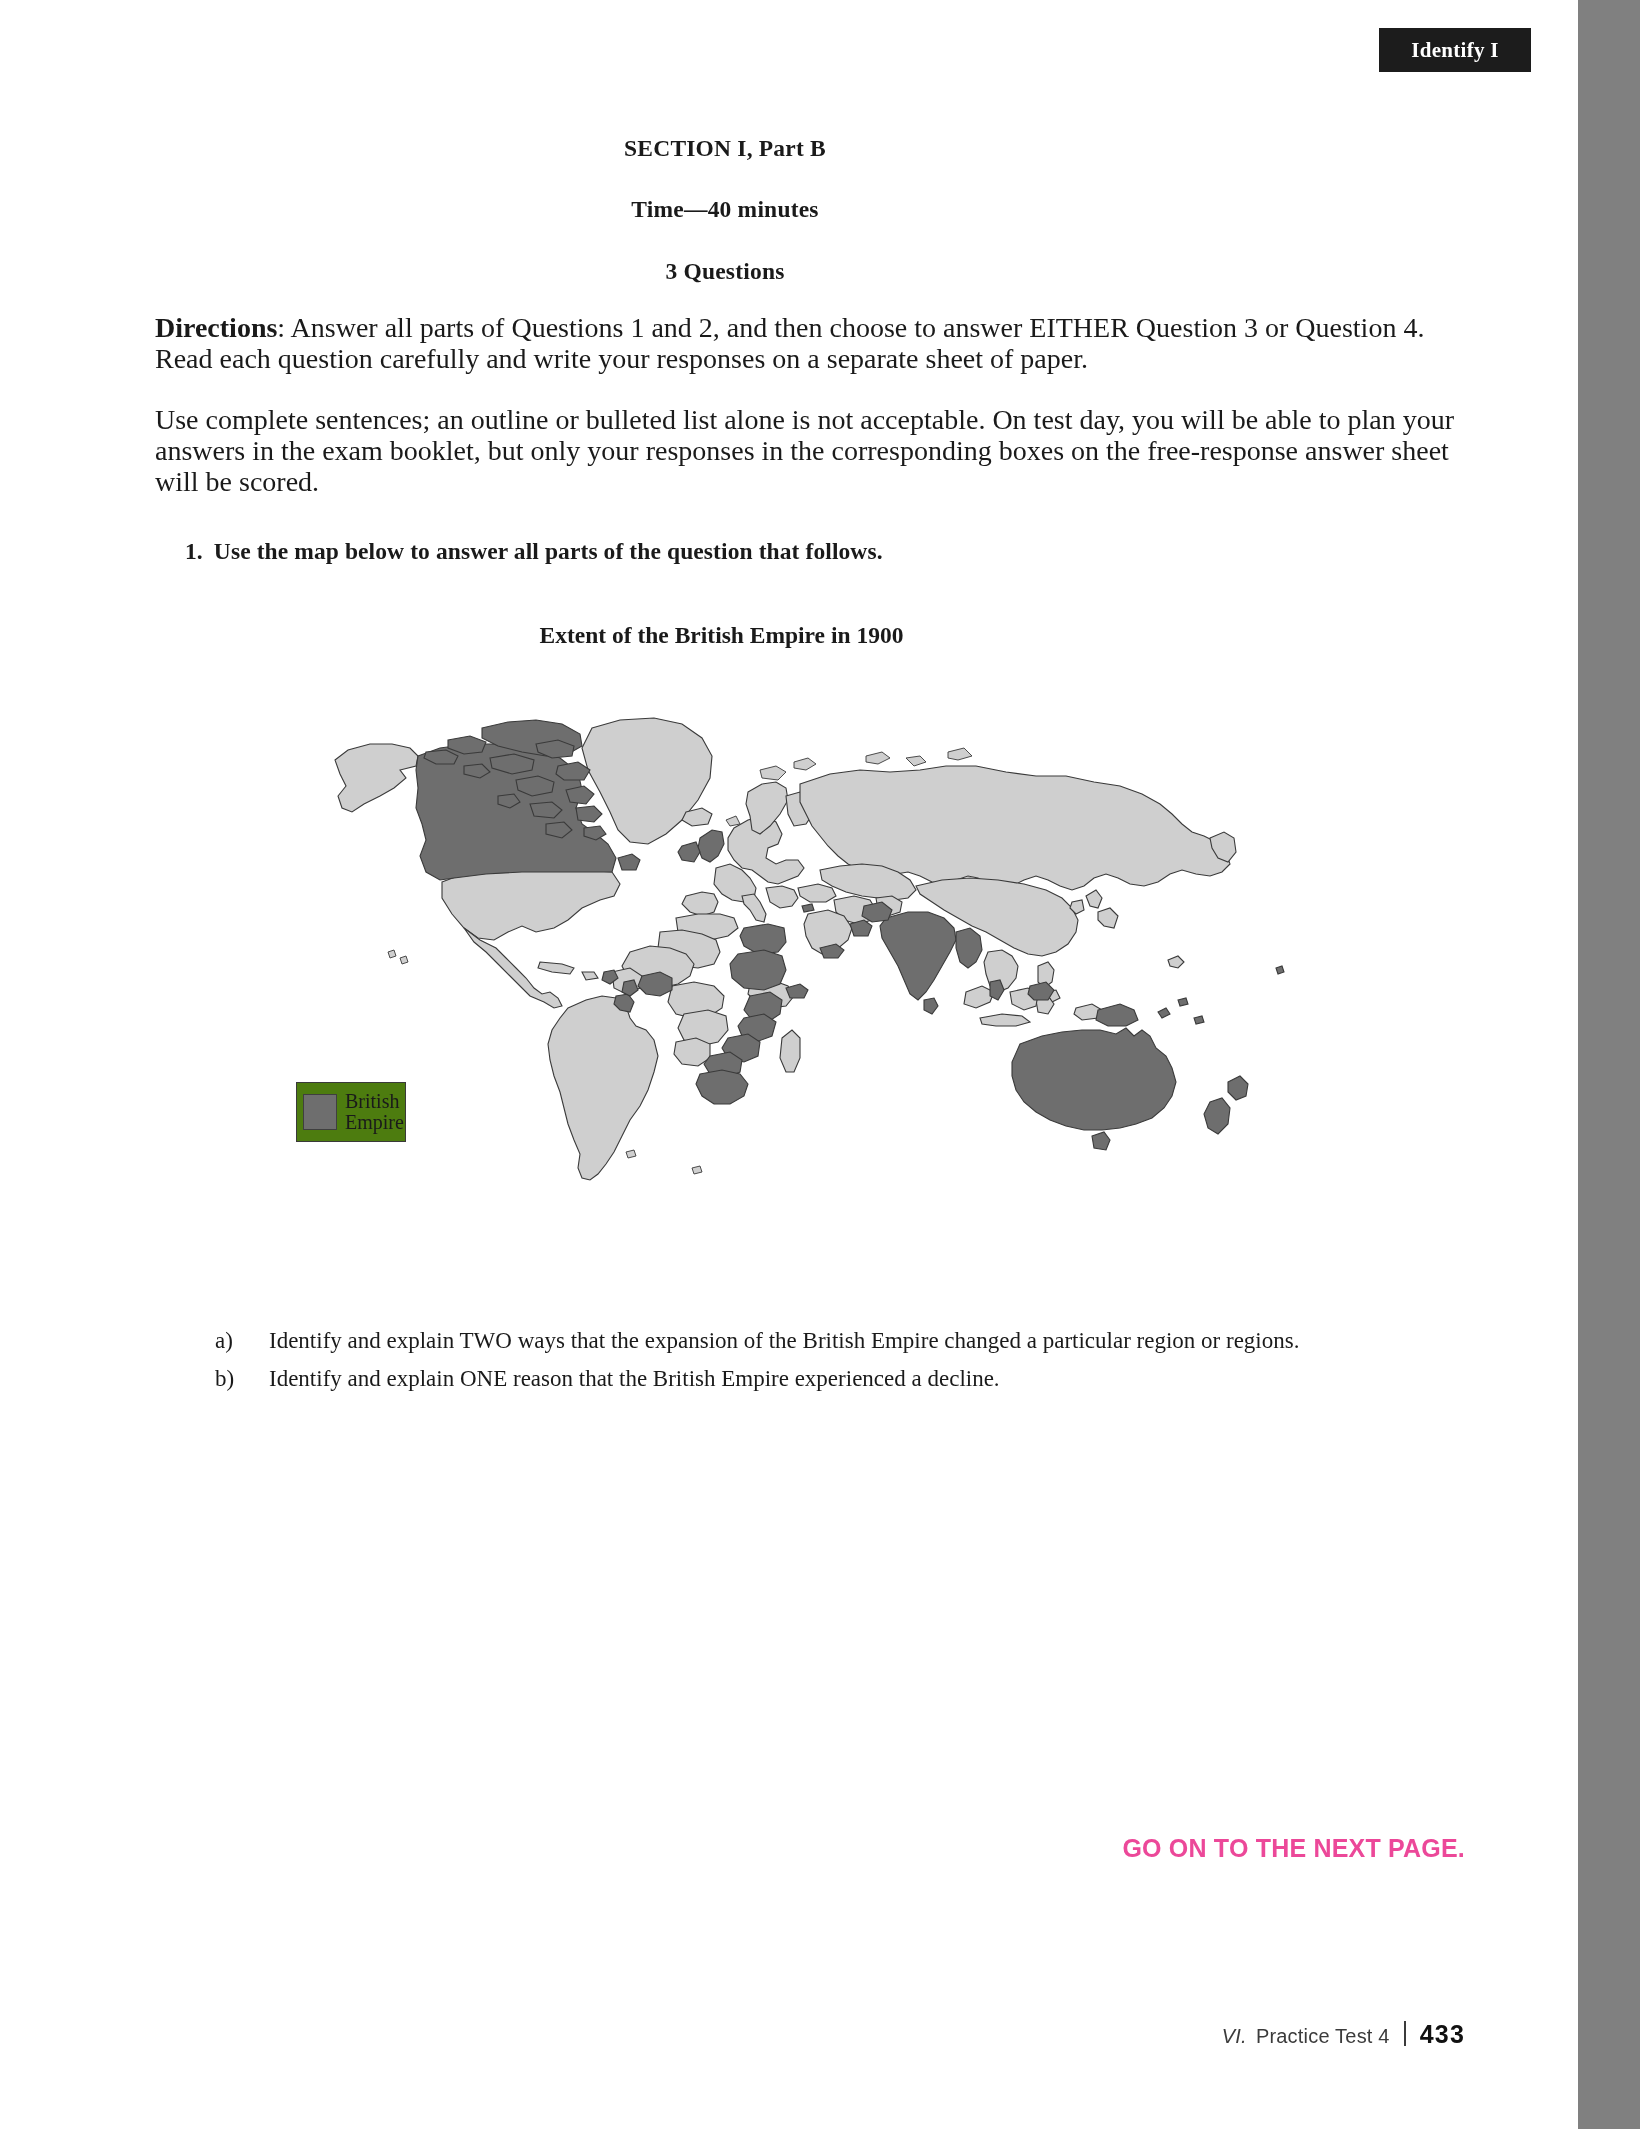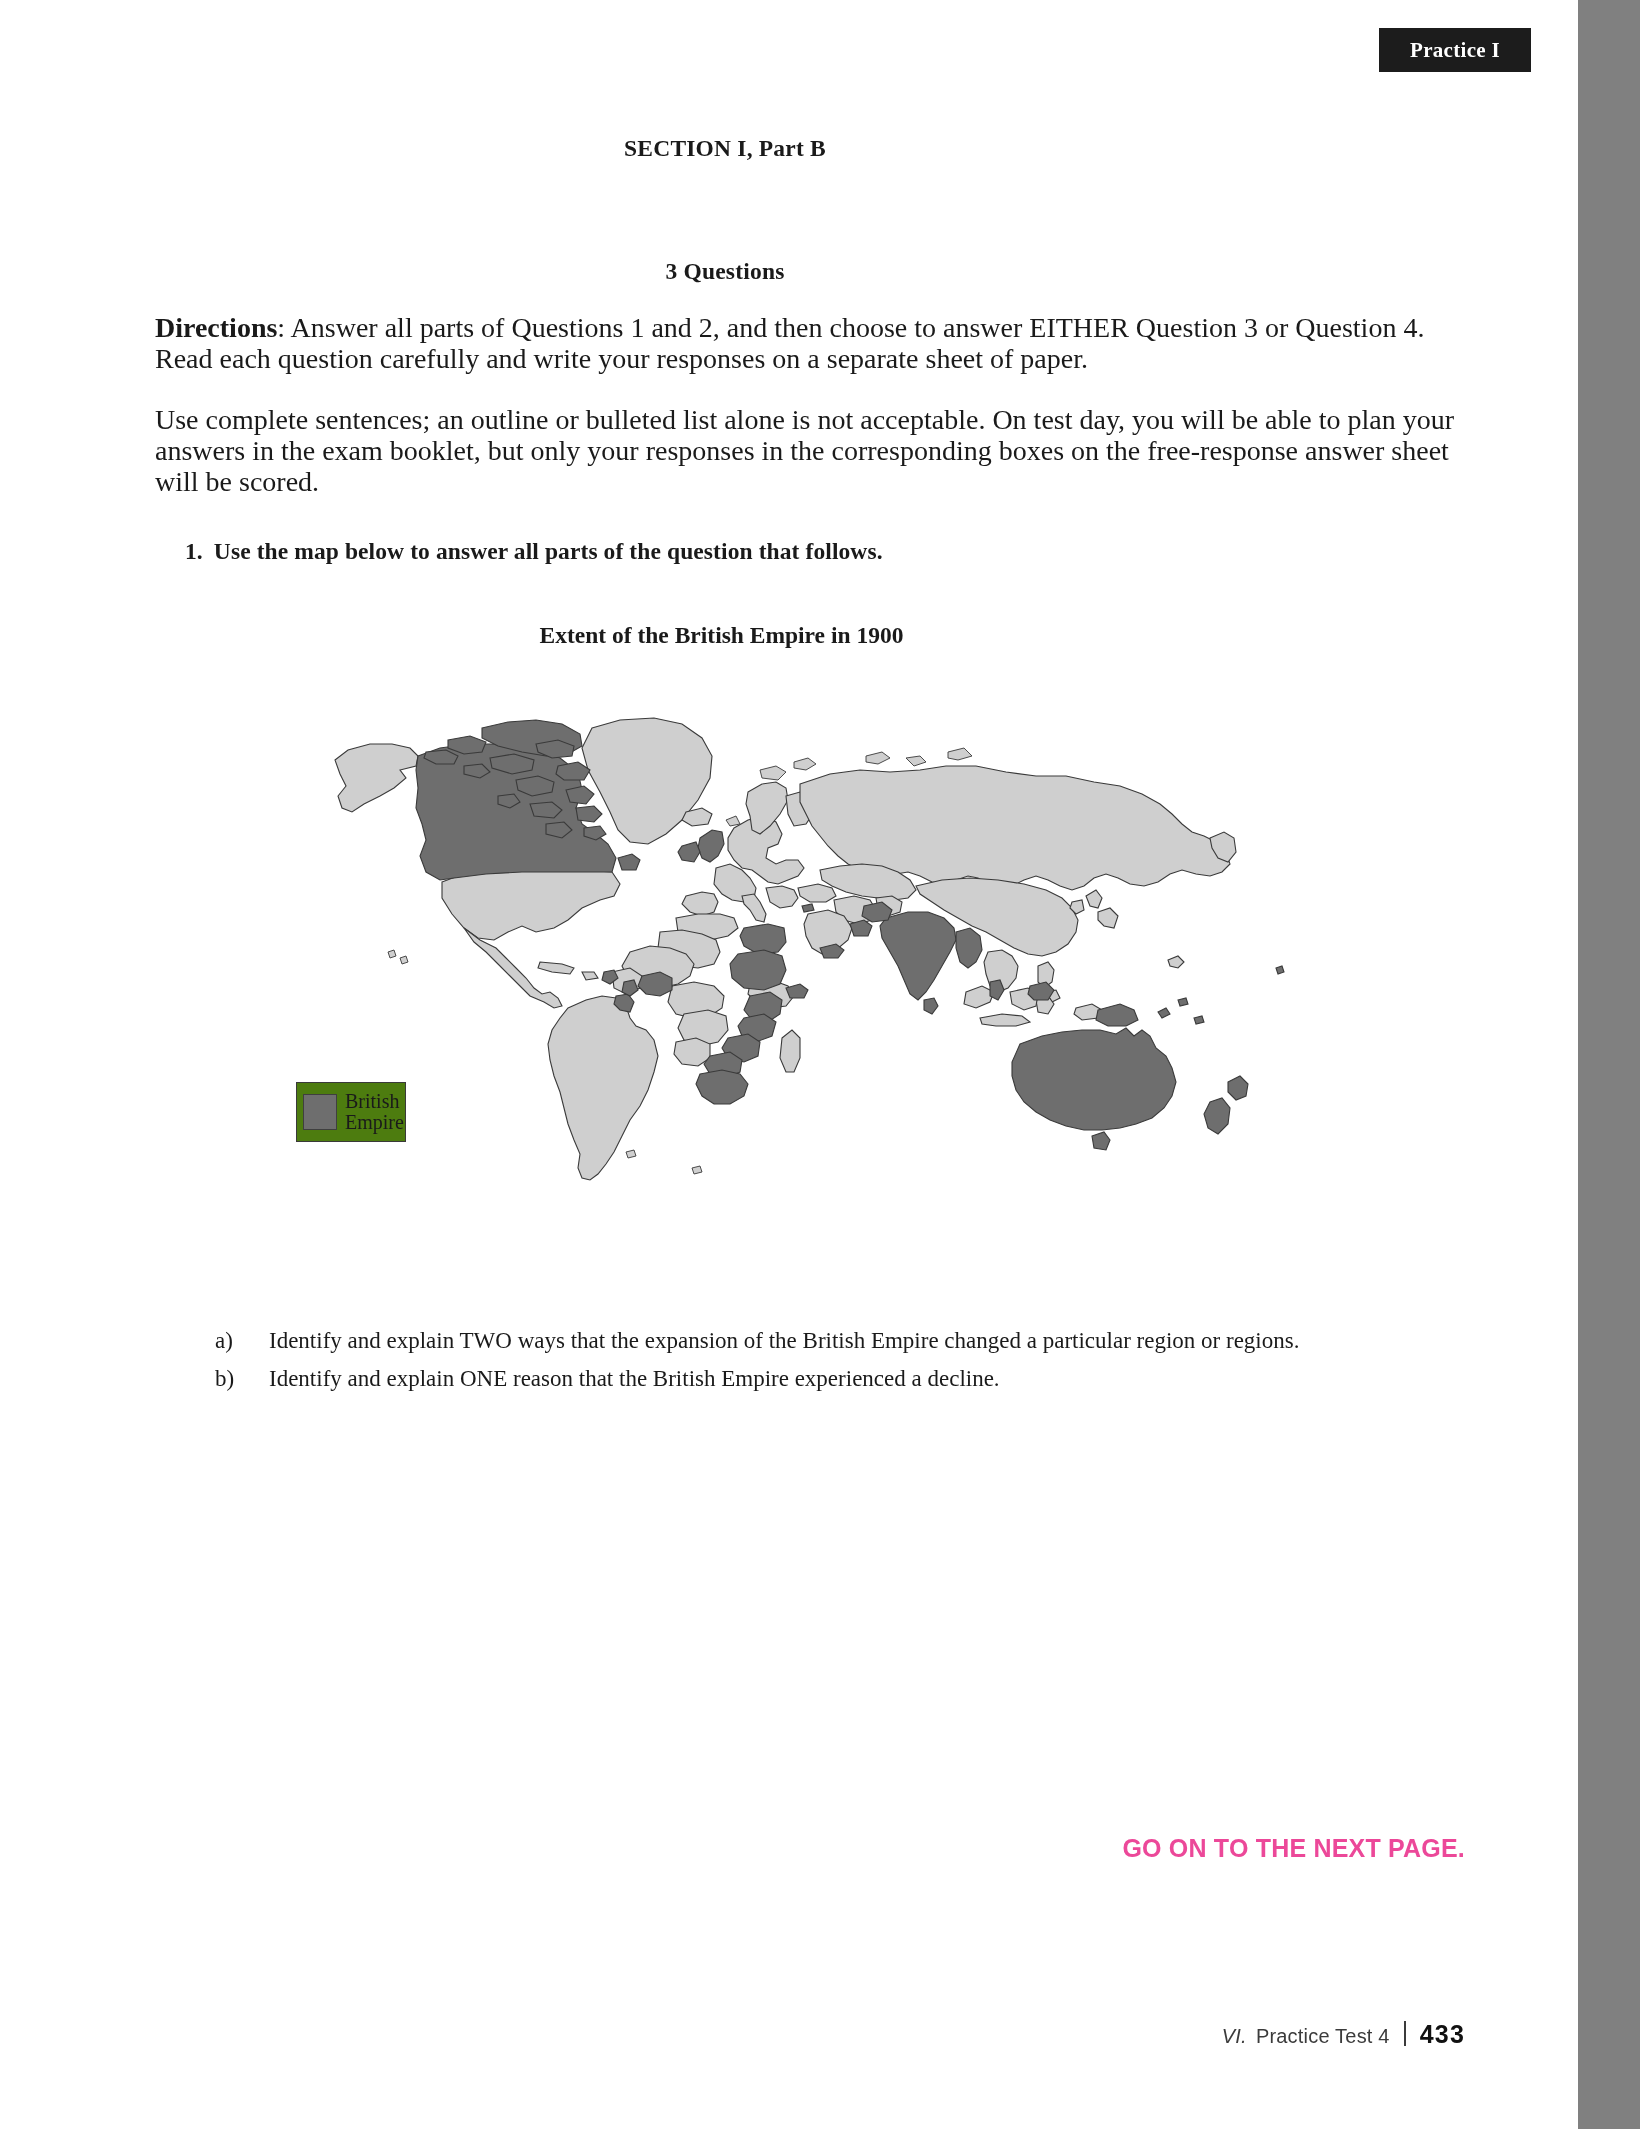--- a/index.html
+++ b/index.html
@@ -203,27 +203,30 @@
     color: #111;
     letter-spacing: 1.2px;
   }
 </style>
 </head>
 <body>
 
 <div id="gutter-bar"></div>
 
 <div id="section-tab">
-  <span>Practice I</span>
+  <span>Identify I</span>
 </div>
 
 <div id="page">
 
   <div class="centered-head" id="head-section">
     <span>SECTION I, Part B</span>
+  </div>
+  <div class="centered-head" id="head-time">
+    <span>Time—40 minutes</span>
   </div>
   <div class="centered-head" id="head-questions">
     <span>3 Questions</span>
   </div>
 
   <div class="body-para" id="para-directions"><span class="bold">Directions</span><span>: Answer all parts of Questions 1 and 2, and then choose to answer EITHER Question 3 or Question 4. Read each question carefully and write your responses on a separate sheet of paper.</span></div>
 
   <div class="body-para" id="para-usecomplete">
     <span>Use complete sentences; an outline or bulleted list alone is not acceptable. On test day, you will be able to plan your answers in the exam booklet, but only your responses in the corresponding boxes on the free-response answer sheet will be scored.</span>
   </div>

